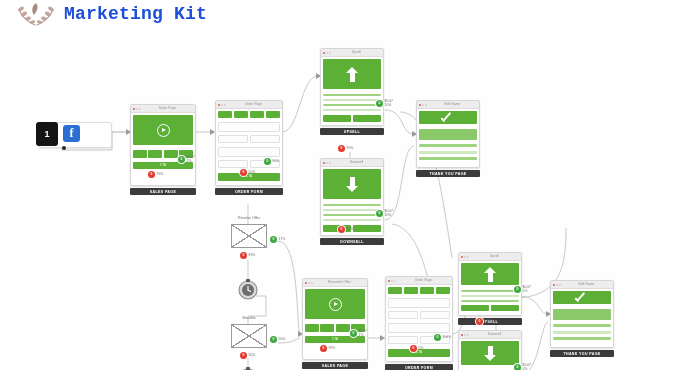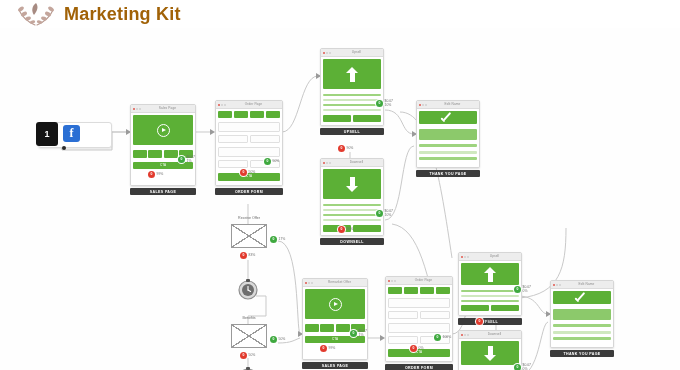--- a/index.html
+++ b/index.html
@@ -14,22 +14,22 @@
   
   .header{
     position:absolute;left:0;top:0;width:680px;height:28px;
     background:#ffffff;z-index:40;
   }
   .brand{
     position:absolute;left:14px;top:0px;height:28px;display:flex;align-items:center;gap:6px;
   }
   .wreath{width:44px;height:26px;position:relative;flex:0 0 auto;}
   .brand-title{
-    font-family:Liberation Sans, sans-serif;
-    font-size:18px;font-weight:700;color:#a16207;letter-spacing:.2px;white-space:nowrap;
+    font-family:Liberation Mono, monospace;
+    font-size:18px;font-weight:700;color:#1d4ed8;letter-spacing:.2px;white-space:nowrap;
   }
 
   
   .canvas{position:absolute;left:0;top:28px;width:680px;height:342px;background:#fefefe;overflow:hidden;}
   .edges{position:absolute;left:0;top:0;width:680px;height:342px;}
 
   
   .node{position:absolute;}
   .page{
     background:#ffffff;border:1px solid #d6d6d6;border-radius:2px;

